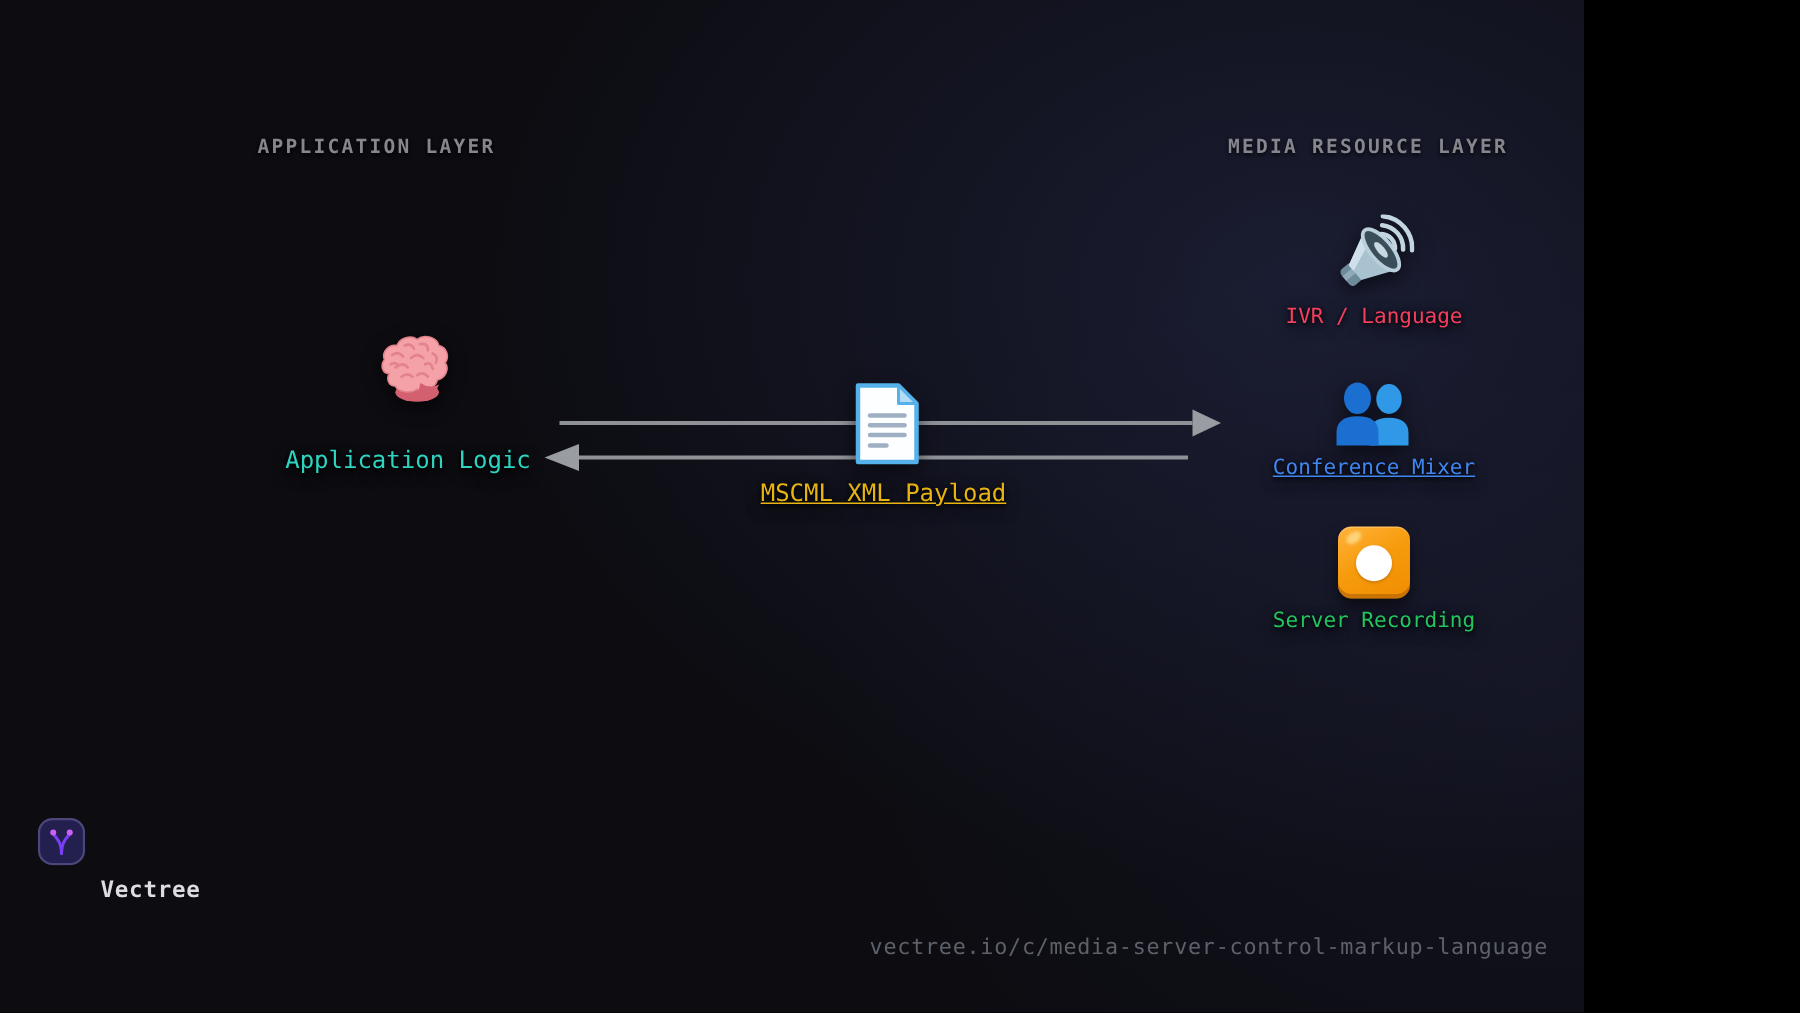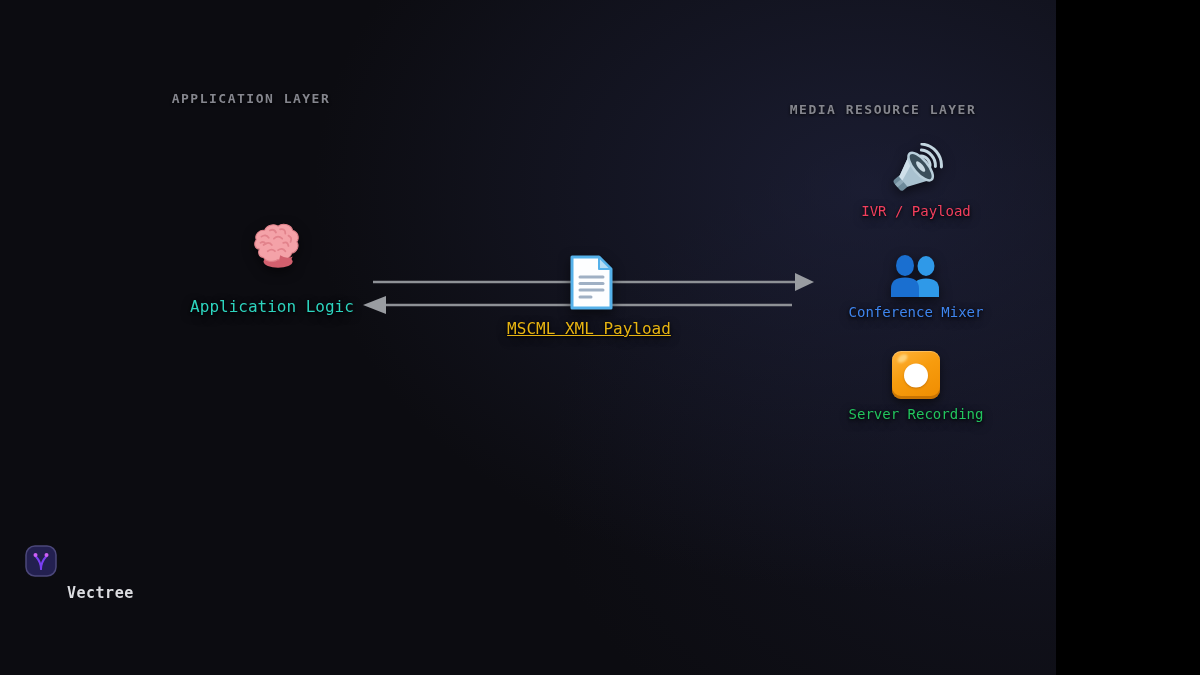--- a/index.html
+++ b/index.html
@@ -24,21 +24,21 @@
   }
   .payload-label{
     font-size:16px;color:#e7b412;white-space:nowrap;
     text-shadow:0 1px 3px rgba(0,0,0,.95),0 3px 10px rgba(0,0,0,.7);
   }
   .media-label{
     font-size:14px;white-space:nowrap;
     text-shadow:0 1px 3px rgba(0,0,0,.95),0 3px 10px rgba(0,0,0,.7);
   }
   .label-ivr{color:#f43f5e;}
-  .label-conf{color:#3f86f0;}
+  .label-conf{color:#3f86f0;text-decoration:underline;}
   .label-rec{color:#22c55e;}
   .icon-shadow{filter:drop-shadow(0 4px 6px rgba(0,0,0,.55));}
   .record-icon{
     width:48px;height:48px;border-radius:9px;
     background:linear-gradient(150deg,#ffb33c 0%,#f79c0e 45%,#ef8c00 100%);
     box-shadow:inset 0 -3px 0 rgba(150,80,0,.45), inset 0 1px 0 rgba(255,255,255,.25), 0 4px 8px rgba(0,0,0,.5);
     position:relative;
   }
   .record-icon .dot{
     position:absolute;left:50%;top:50%;width:24px;height:24px;border-radius:50%;
@@ -60,21 +60,21 @@
     font-size:14.5px;color:#5c6069;letter-spacing:.5px;white-space:nowrap;text-align:right;
   }
   svg{display:block;}
 </style>
 </head>
 <body>
 
 <div class="canvas">
 
   <div class="abs centered layer-title" style="left:251px;top:91px;">APPLICATION LAYER</div>
-  <div class="abs centered layer-title" style="left:883px;top:91px;margin-top:11px;">MEDIA RESOURCE LAYER</div>
+  <div class="abs centered layer-title" style="left:912px;top:91px;">MEDIA RESOURCE LAYER</div>
 
   <svg class="abs" style="left:0;top:0;" width="1200" height="675" viewBox="0 0 1200 675">
     <line x1="373" y1="282" x2="795" y2="282" stroke="#8e9196" stroke-width="2.6"></line>
     <polygon points="795,273 814,282 795,291" fill="#999ca1"></polygon>
     <line x1="792" y1="305" x2="386" y2="305" stroke="#8e9196" stroke-width="2.6"></line>
     <polygon points="386,296 363,305 386,314" fill="#999ca1"></polygon>
   </svg>
 
   <div class="abs centered icon-shadow" style="left:276px;top:221px;">
     <svg width="54" height="50" viewBox="0 0 52 46">
@@ -121,21 +121,21 @@
         <ellipse cx="34" cy="30" rx="7" ry="17" fill="#3a4e5a" stroke="#b9cfdb" stroke-width="2.5"></ellipse>
         <ellipse cx="34" cy="30" rx="2.5" ry="6.5" fill="#c8d9e2"></ellipse>
       </g>
       <g stroke="#c3d6e0" stroke-width="3" fill="none" stroke-linecap="round">
         <path d="M31.9 13 A 9.5 9.5 0 0 1 41 22.9"></path>
         <path d="M32.4 7.1 A 15.5 15.5 0 0 1 46.4 23.4"></path>
         <path d="M32.9 1.1 A 21.5 21.5 0 0 1 52.4 23.9"></path>
       </g>
     </svg>
   </div>
-  <div class="abs centered media-label label-ivr" style="left:916px;top:203px;">IVR / Payload</div>
+  <div class="abs centered media-label label-ivr" style="left:916px;top:203px;">IVR / Language</div>
 
   <div class="abs centered icon-shadow" style="left:916px;top:254px;">
     <svg width="54" height="44" viewBox="0 0 54 44">
       <g fill="#2f99e8">
         <ellipse cx="37" cy="12" rx="8.5" ry="10"></ellipse>
         <path d="M24,43 v-8 q0,-10.5 13,-10.5 q13,0 13,10.5 v8 z"></path>
       </g>
       <g fill="#1a6fd0">
         <ellipse cx="16" cy="11.5" rx="9" ry="10.5"></ellipse>
         <path d="M2,43 v-8.5 q0,-11 14,-11 q14,0 14,11 v8.5 z"></path>
@@ -157,14 +157,15 @@
       <rect x="1" y="1" width="30" height="30" rx="9" fill="#232050" stroke="#4b477a" stroke-width="1.5"></rect>
       <g stroke="#7a3ff2" stroke-width="2" fill="none" stroke-linecap="round">
         <path d="M16,24 C16,19 15,16 10.5,11"></path>
         <path d="M16,24 C16,19 17,16 21.5,11"></path>
       </g>
       <circle cx="10.5" cy="10" r="2" fill="#cd5ff5"></circle>
       <circle cx="21.5" cy="10" r="2" fill="#cd5ff5"></circle>
     </svg>
   </div>
   <div class="abs footer-brand" style="left:67px;top:552px;margin-top:32px;">Vectree</div>
+  <div class="abs footer-url" style="right:24px;top:624px;">vectree.io/c/media-server-control-markup-language</div>
 
 </div>
 
 </body></html>

